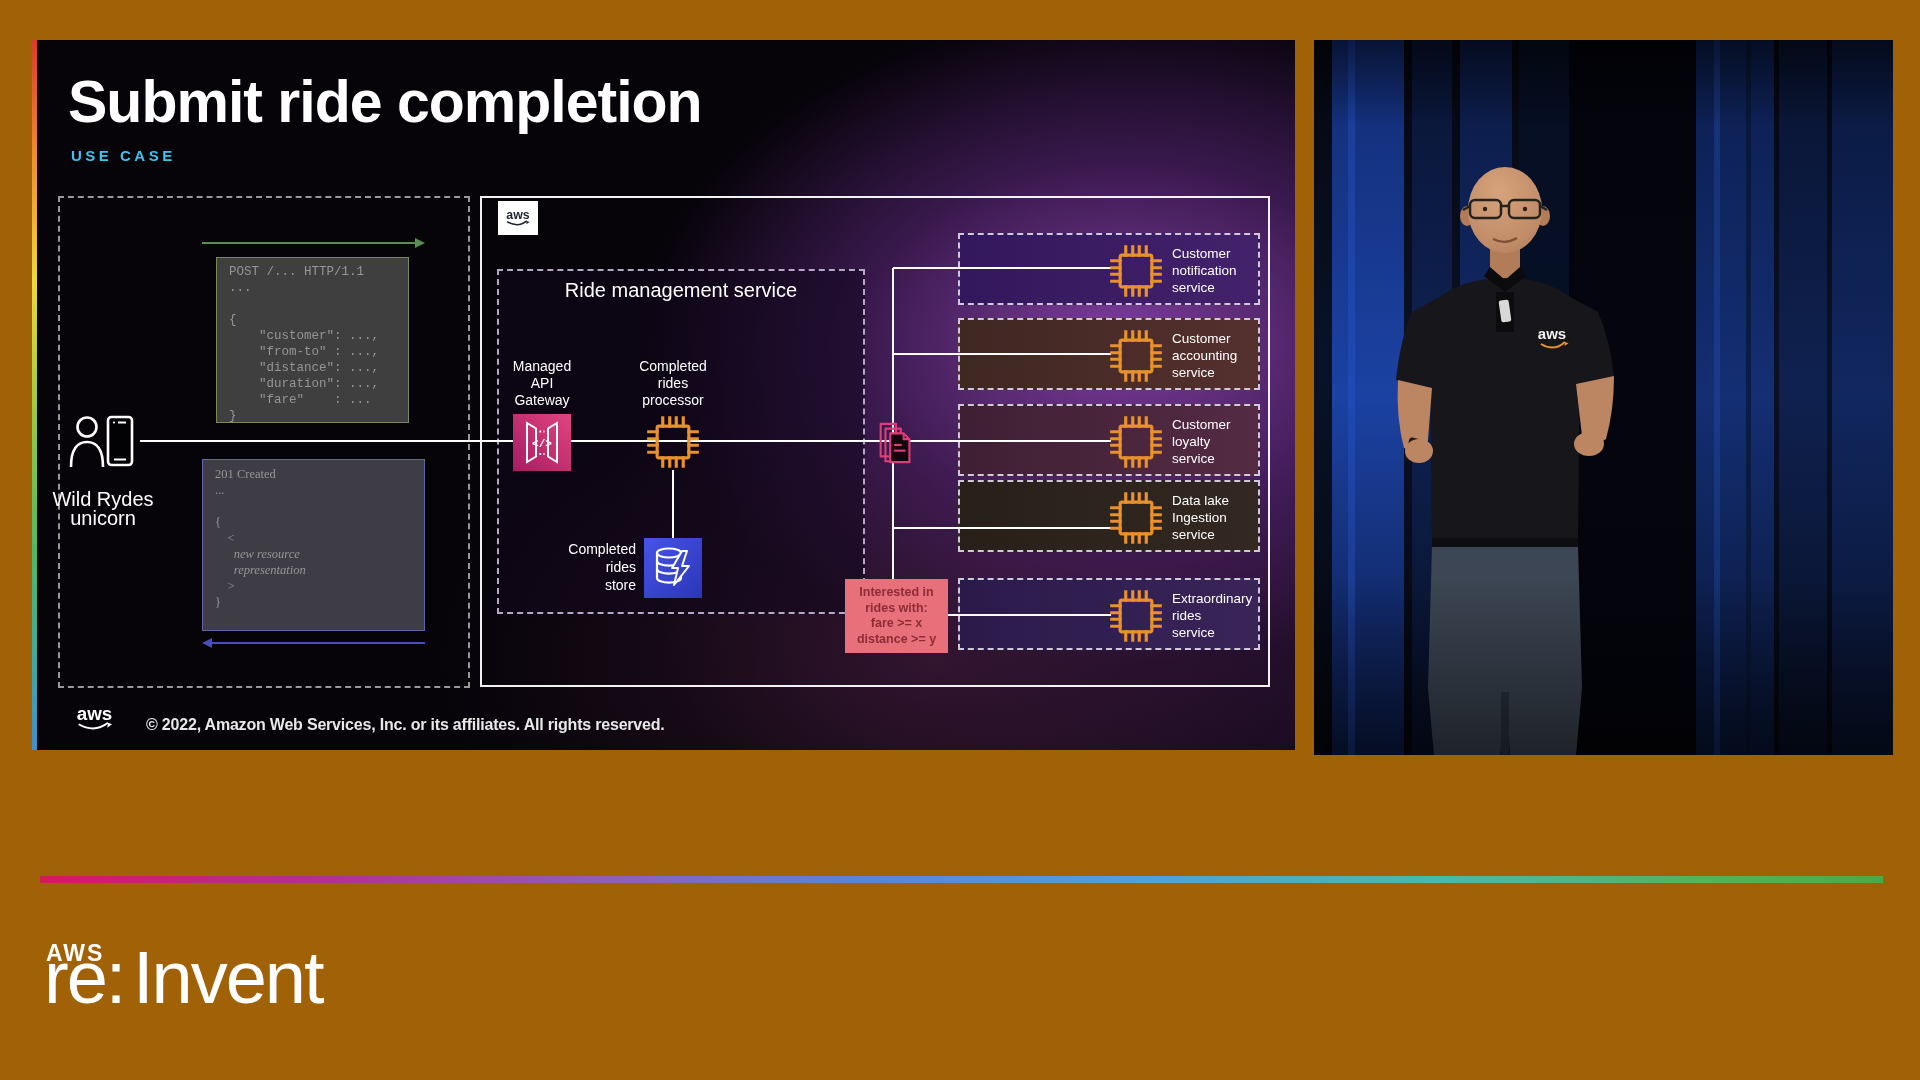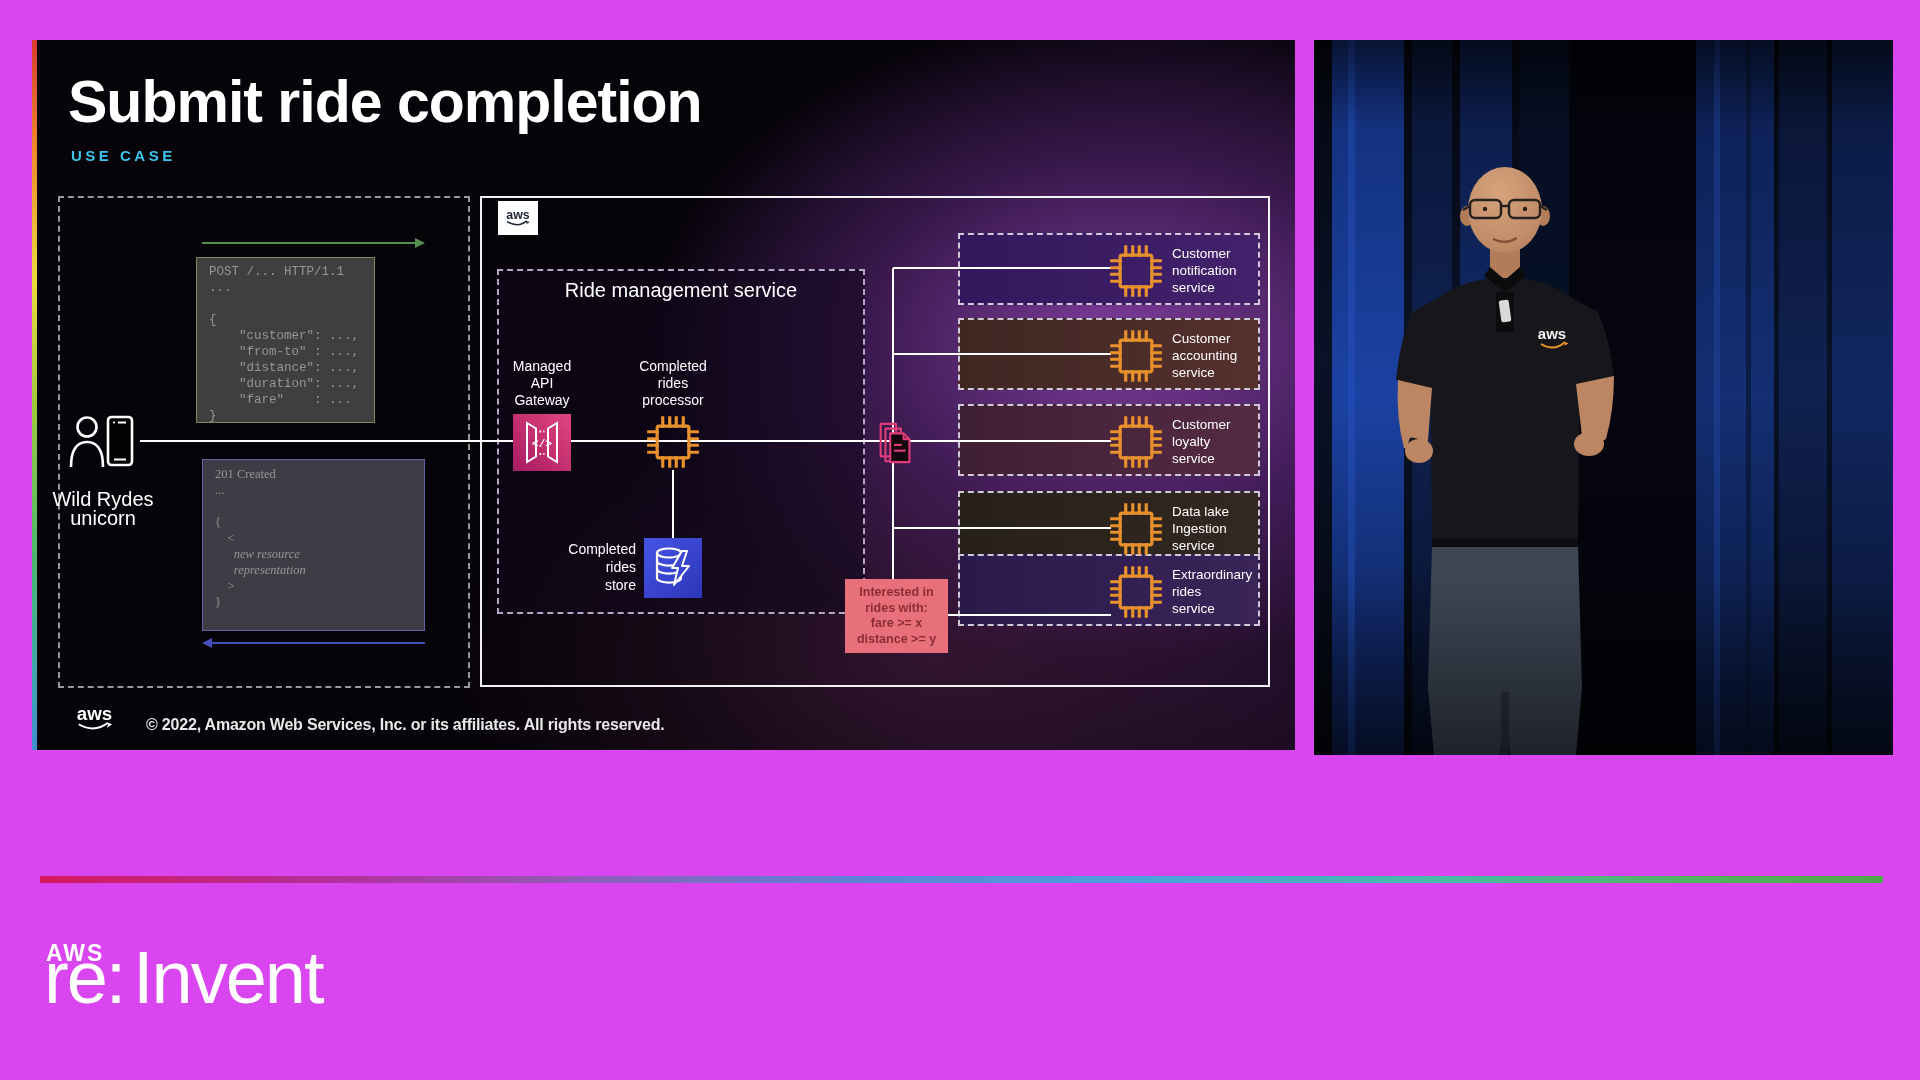--- a/index.html
+++ b/index.html
@@ -1,16 +1,16 @@
 <!DOCTYPE html>
 <html><head>
 <meta charset="utf-8">
 <style>
   html,body{margin:0;padding:0;background:#000;}
-  .stage{position:relative;width:1920px;height:1080px;background:#d946ef;overflow:hidden;
+  .stage{position:relative;width:1920px;height:1080px;background:#a16207;overflow:hidden;
          font-family:"Liberation Sans",sans-serif;color:#fff;}
   .abs{position:absolute;}
 
   
   .slide{position:absolute;left:32px;top:40px;width:1263px;height:710px;overflow:hidden;
     background:
       radial-gradient(660px 450px at 1085px 300px, rgba(136,66,168,0.90) 0%, rgba(88,38,118,0.55) 40%, rgba(40,16,58,0) 72%),
       radial-gradient(700px 420px at 900px 620px, rgba(110,45,90,0.35) 0%, rgba(0,0,0,0) 70%),
       radial-gradient(900px 700px at 1263px 430px, rgba(70,28,96,0.50) 0%, rgba(0,0,0,0) 75%),
       #060309;}
@@ -36,37 +36,37 @@
   .arrow-green::after{content:'';position:absolute;right:-9px;top:-4px;border-left:10px solid #568F4F;
     border-top:5px solid transparent;border-bottom:5px solid transparent;}
   .arrow-blue{left:179px;top:602px;width:214px;height:2px;background:#454FB8;z-index:3;}
   .arrow-blue::before{content:'';position:absolute;left:-9px;top:-4px;border-right:10px solid #454FB8;
     border-top:5px solid transparent;border-bottom:5px solid transparent;}
 
   .code{box-sizing:border-box;padding:6px 12px;font-family:"Liberation Mono",monospace;
     font-size:12.5px;color:#969696;background:#3f3f3f;z-index:3;}
   .code .cl{height:16px;line-height:16px;white-space:pre;}
   .code .em{font-style:italic;}
-  .code-req{left:164px;top:217px;width:179px;height:166px;border:1.5px solid #7a8a55;font-family:Liberation Mono, monospace;}
+  .code-req{left:184px;top:217px;width:193px;height:166px;border:1.5px solid #7a8a55;font-family:Liberation Mono, monospace;}
   .code-res{left:170px;top:419px;width:223px;height:172px;border:1.5px solid #5f63a8;background:#3e3d46;font-family:Liberation Serif, serif;}
 
   .client-icon{left:36px;top:374px;width:68px;height:54px;}
   .client-label{left:4px;top:450px;width:134px;text-align:center;font-size:20px;line-height:19px;color:#fff;}
 
   .node-label{font-size:14px;line-height:17px;text-align:center;color:#fff;z-index:4;}
   .store-label{left:478px;top:500px;width:126px;text-align:right;font-size:14px;line-height:18px;color:#fff;z-index:4;}
 
   .svc{left:926px;width:302px;height:72px;border:2px dashed #cfc9da;box-sizing:border-box;}
   .svc .svc-chip{position:absolute;left:148px;top:8px;z-index:6;}
   .svc .svc-label{position:absolute;left:212px;top:10px;font-size:13.5px;line-height:17px;color:#fff;}
   .svc1{top:193px;background:linear-gradient(90deg,#33175c,#43226b);}
   .svc2{top:278px;background:linear-gradient(90deg,#3f2722,#55302f);}
   .svc3{top:364px;background:linear-gradient(90deg,#3f1f33,#542b43);}
-  .svc4{top:451px;background:linear-gradient(90deg,#272019,#332822);}
-  .svc5{top:514px;background:linear-gradient(90deg,#2a1a4a,#3a2458);padding-left:43px;}
+  .svc4{top:440px;background:linear-gradient(90deg,#272019,#332822);}
+  .svc5{top:538px;background:linear-gradient(90deg,#2a1a4a,#3a2458);padding-left:43px;}
 
   .filter-note{left:813px;top:539px;width:103px;height:74px;background:#E8707A;z-index:7;
     color:#8C2D36;font-size:12.5px;font-weight:700;line-height:15.5px;text-align:center;
     box-sizing:border-box;padding-top:6px;}
 
   .slide-footer-logo{left:40px;top:660px;z-index:3;}
   .copyright{left:114px;top:676px;font-size:16px;font-weight:600;letter-spacing:-0.2px;color:#e8e8e8;z-index:3;}
 
   
   .video{position:absolute;left:1314px;top:40px;width:579px;height:715px;}

